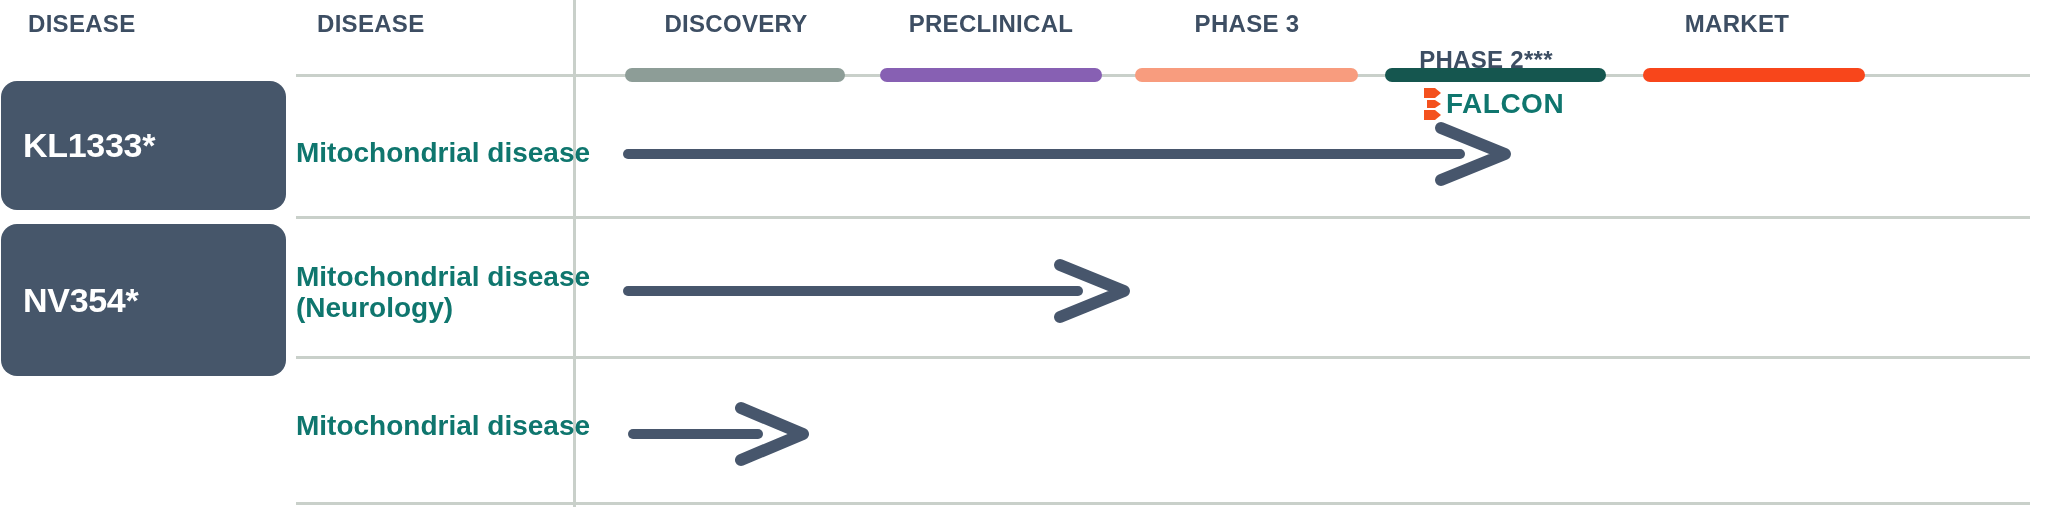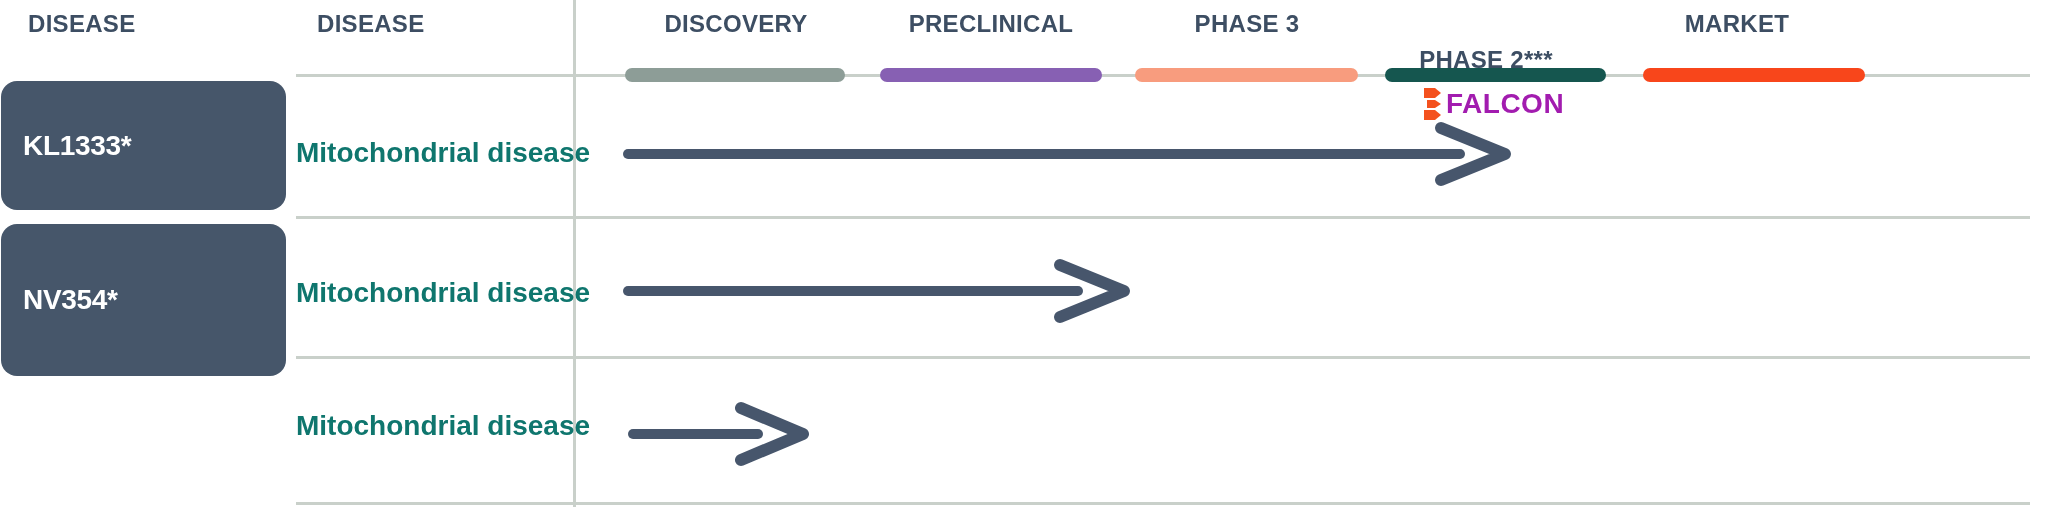--- a/index.html
+++ b/index.html
@@ -21,29 +21,29 @@
   .seg-discovery{background:#8d9d97;}
   .seg-preclinical{background:#8760b3;}
   .seg-phase1{background:#f89c7e;}
   .seg-phase2{background:#15564f;}
   .seg-market{background:#f8461b;}
   
   .program-box{
     position:absolute;left:1px;width:285px;background:#46566a;border-radius:16px;
     display:flex;align-items:center;box-sizing:border-box;padding-left:22px;
   }
-  .program-box .label{color:#ffffff;font-size:28px;font-weight:bold;letter-spacing:-0.3px;white-space:nowrap;}
+  .program-box .label{color:#ffffff;font-size:34px;font-weight:bold;letter-spacing:-0.3px;white-space:nowrap;}
   
   .disease{
     position:absolute;left:296px;transform:translateY(-50%);
     color:#0f766e;font-size:28px;font-weight:bold;line-height:31px;white-space:nowrap;
   }
   
   .falcon{position:absolute;left:1421px;top:86px;display:flex;align-items:center;gap:3px;}
-  .falcon .falcon-text{color:#a21caf;font-size:28px;font-weight:bold;letter-spacing:0.5px;}
+  .falcon .falcon-text{color:#0f766e;font-size:28px;font-weight:bold;letter-spacing:0.5px;}
   
   #arrows{position:absolute;left:0;top:0;pointer-events:none;}
 </style>
 </head>
 <body>
 
 <div id="stage">
 
   <div class="col-header" style="left:28px;">DISEASE</div>
   <div class="col-header" style="left:317px;">DISEASE</div>
@@ -80,20 +80,21 @@
   </div>
   <div class="program-box" style="top:224px;height:152px;">
     <span class="label">NV354*</span>
   </div>
 
   <div class="disease" style="top:152px;">
     <div>Mitochondrial disease</div>
   </div>
   <div class="disease" style="top:292px;">
     <div>Mitochondrial disease</div>
+    <div>(Neurology)</div>
   </div>
   <div class="disease" style="top:425px;">
     <div>Mitochondrial disease</div>
   </div>
 
   <svg id="arrows" width="2048" height="507" viewBox="0 0 2048 507">
     <g stroke="#47566c" fill="none" stroke-linecap="round" stroke-linejoin="round">
 
       <line x1="628" y1="154" x2="1460" y2="154" stroke-width="10"></line>
       <polyline points="1441,128 1505,154 1441,180" stroke-width="12"></polyline>

